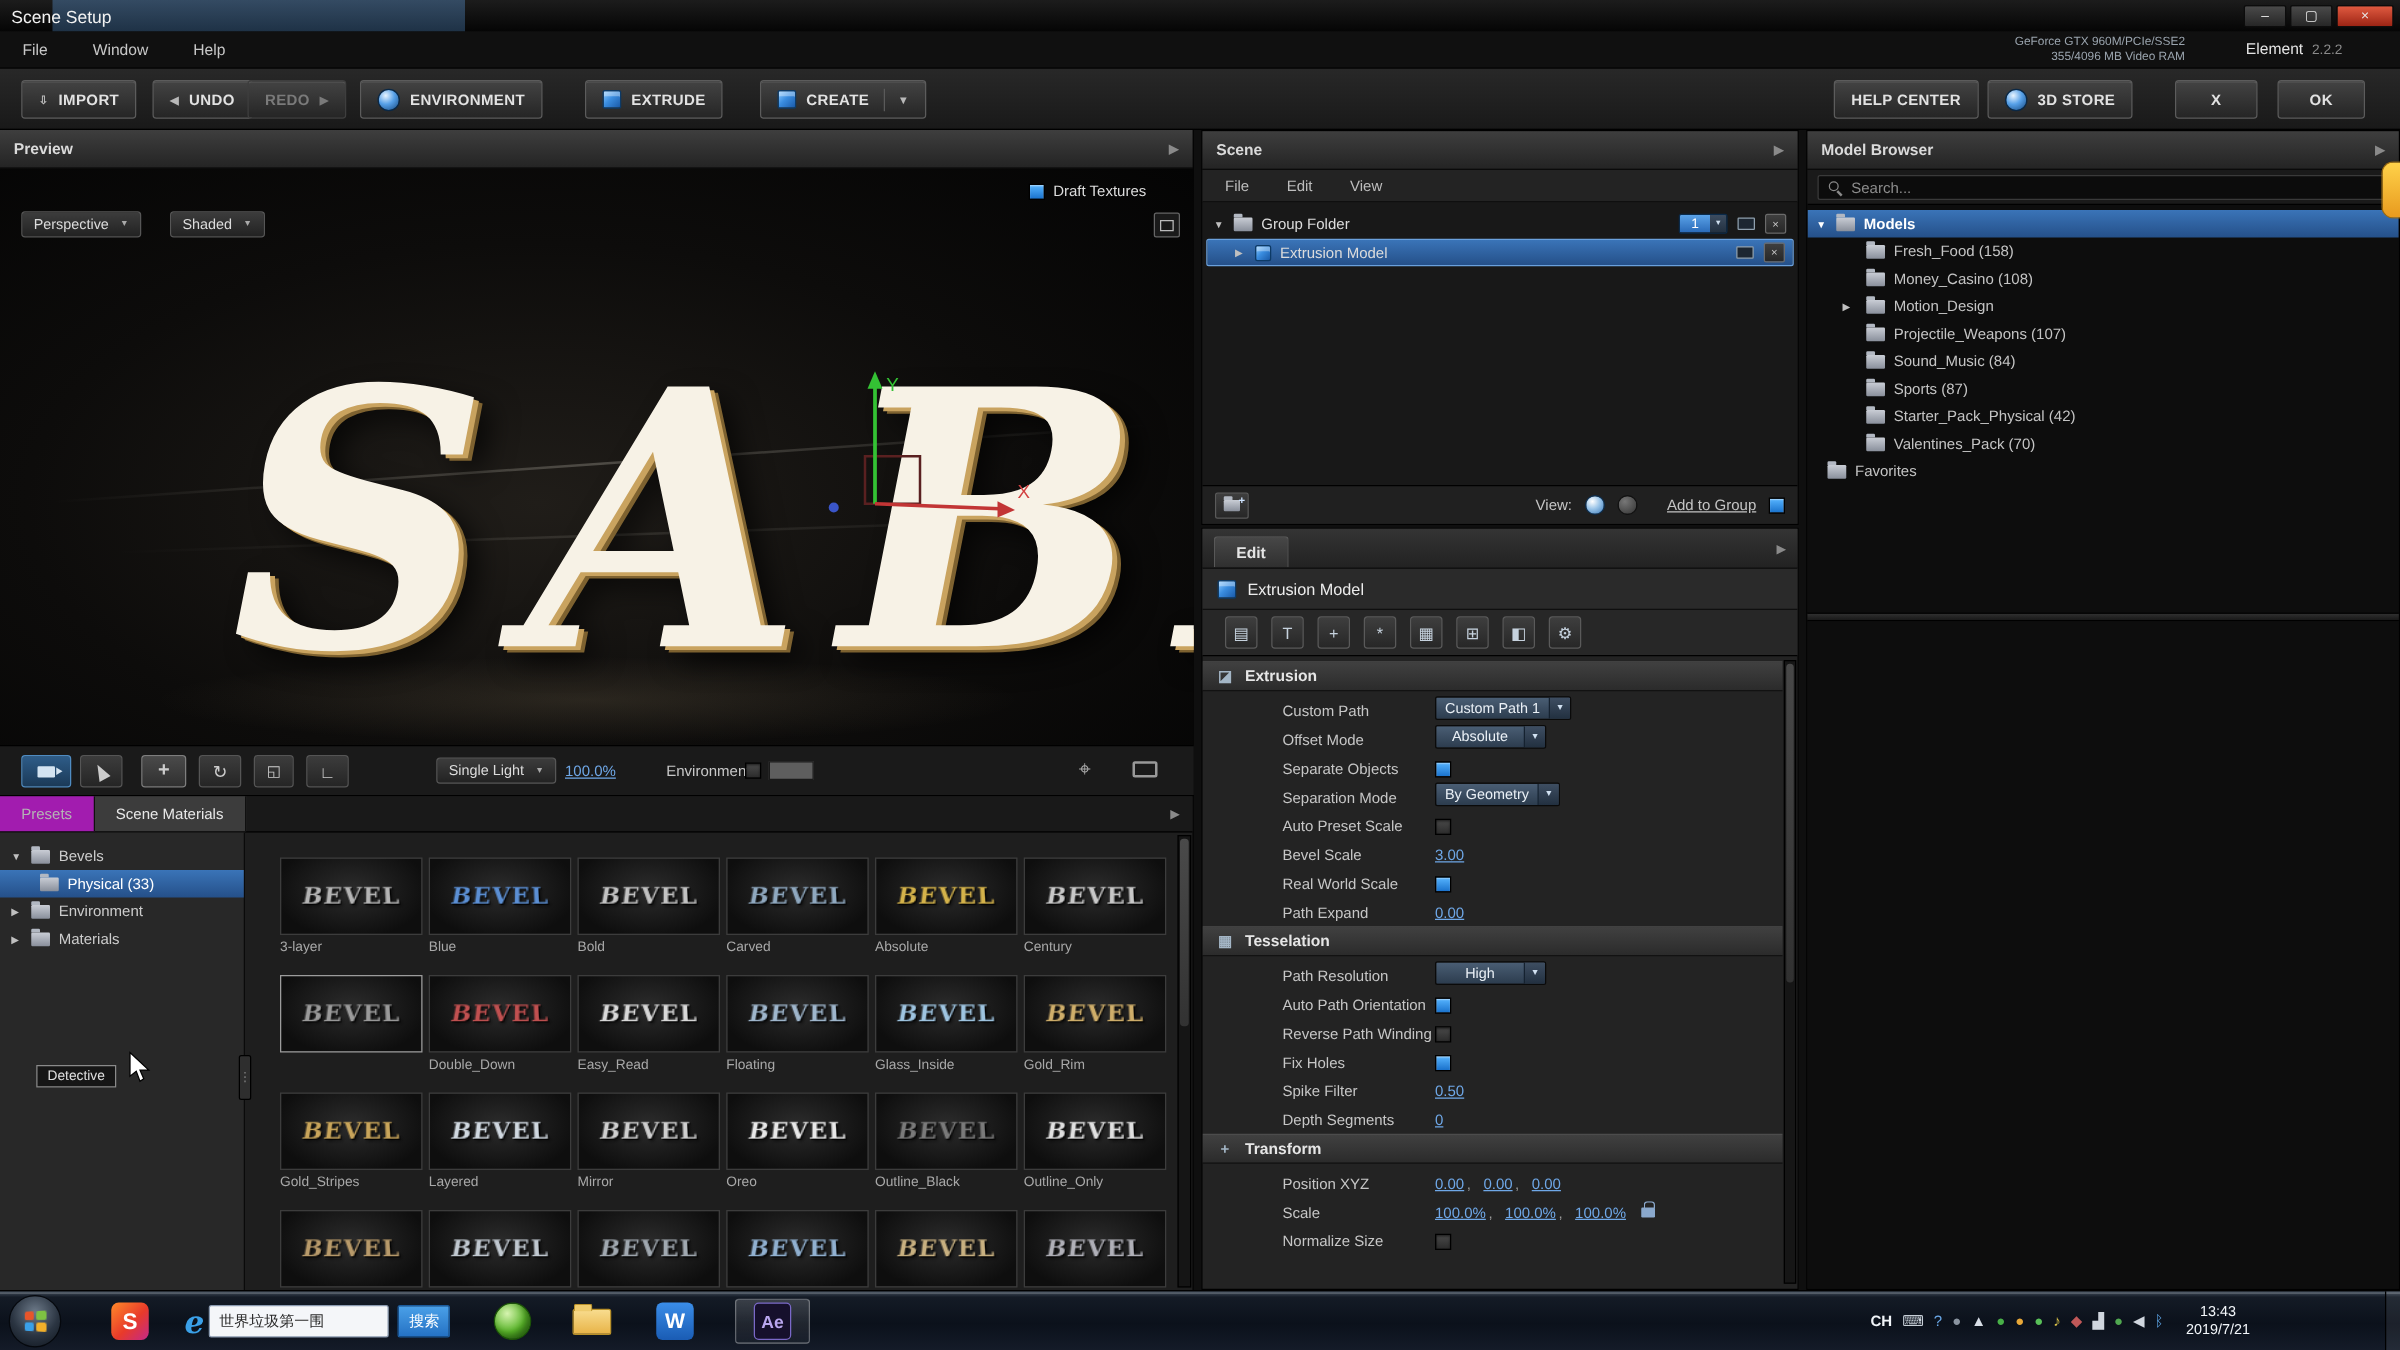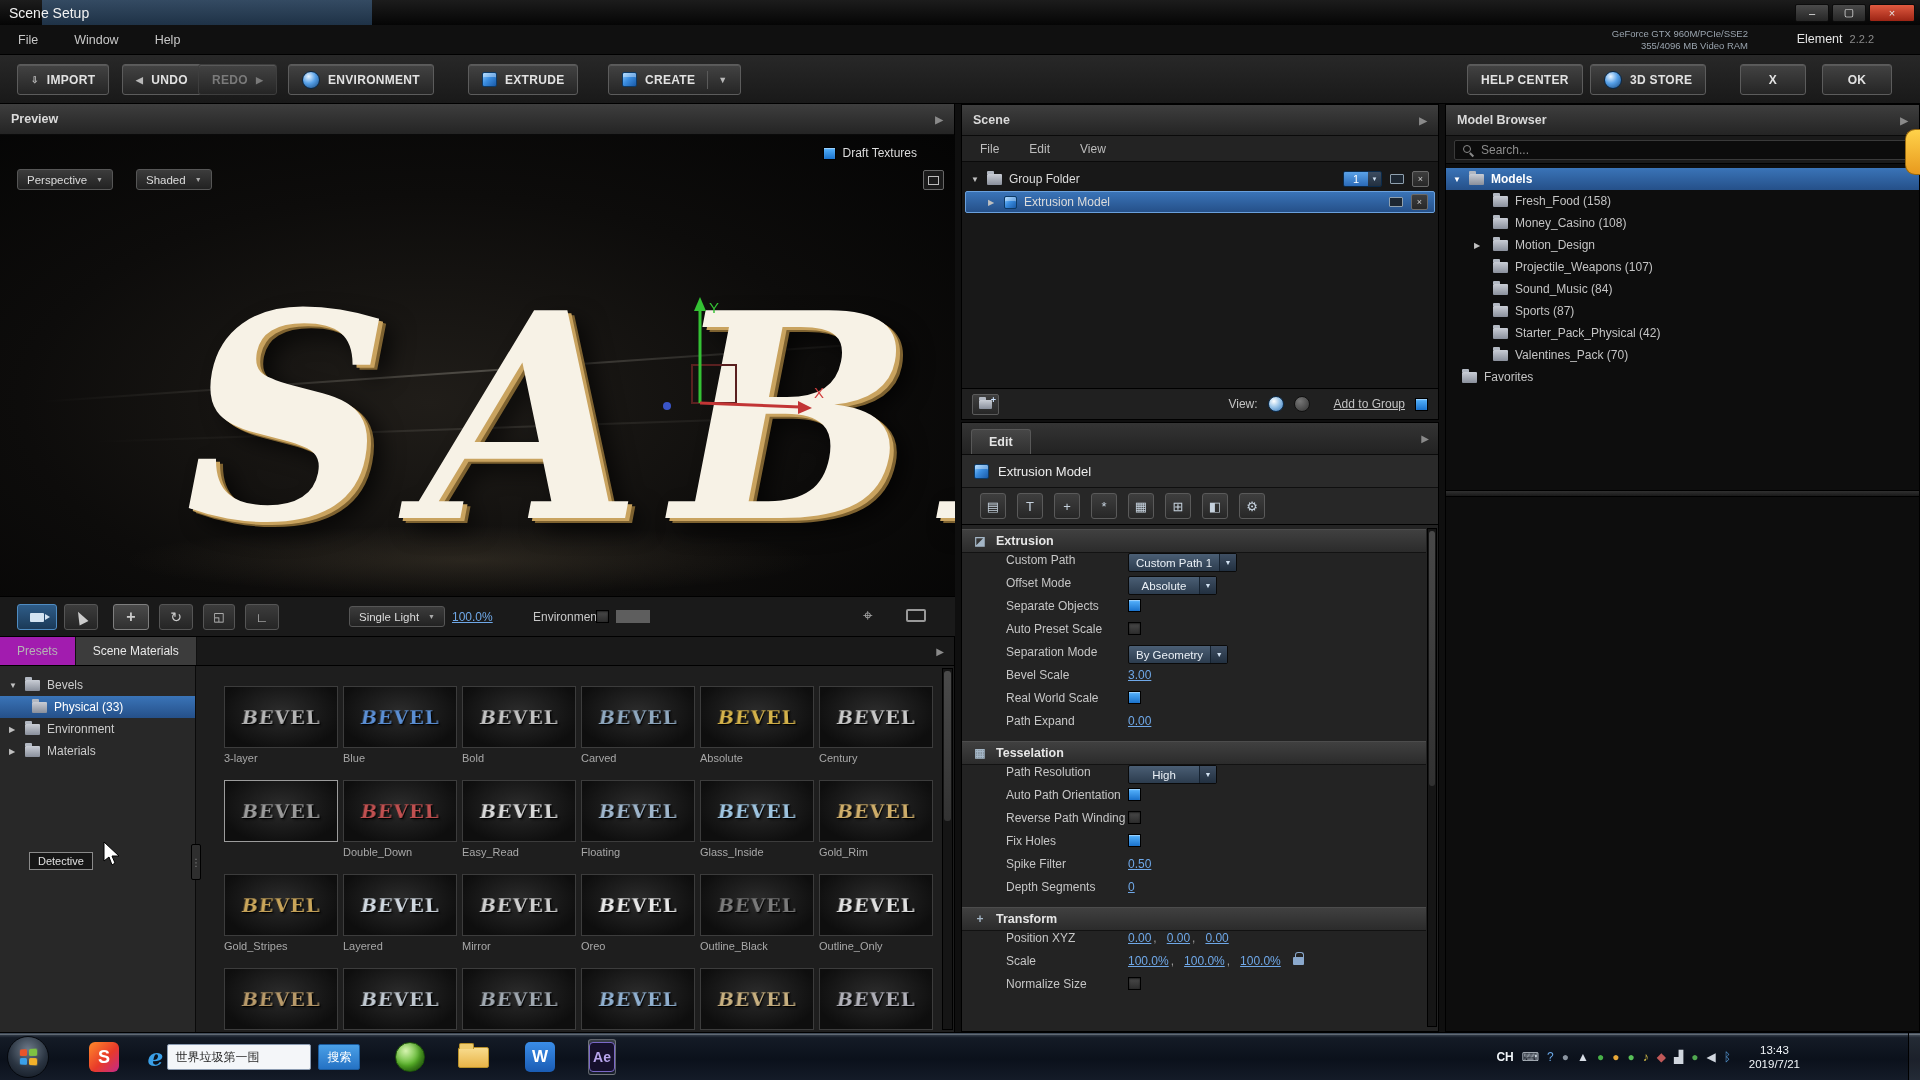--- a/index.html
+++ b/index.html
@@ -107,21 +107,21 @@
 .etab{background:linear-gradient(#474747,#2f2f2f);border:1px solid #585858;border-bottom:none;border-radius:3px 3px 0 0;padding:5px 17px;color:#e4e4e4;font-weight:bold;font-size:12.5px;}
 .ehead .parrow{align-self:center;}
 .emodel{height:34px;background:#2a2a2a;border-top:1px solid #0a0a0a;border-bottom:1px solid #0f0f0f;display:flex;align-items:center;gap:9px;padding:0 12px;color:#ececec;font-size:13px;}
 .emtb{height:37px;background:#272727;border-bottom:1px solid #000;display:flex;align-items:center;gap:11px;padding:0 18px;}
 .emi{width:26px;height:26px;border:1px solid #5a5a5a;border-radius:3px;background:linear-gradient(#3e3e3e,#272727);display:flex;align-items:center;justify-content:center;}
 .emi-g{color:#c6d2de;font-size:13px;}
 .eprops{flex:1;position:relative;overflow:hidden;padding-right:12px;}
 .sec-h{height:24px;margin-top:4px;background:linear-gradient(#404040,#2b2b2b);border-top:1px solid #4c4c4c;border-bottom:1px solid #121212;display:flex;align-items:center;gap:9px;padding:0 11px;}
 .sec-ic{color:#a4b6c6;font-size:12px;width:14px;text-align:center;font-weight:bold;}
 .sec-t{color:#e6e6e6;font-weight:bold;font-size:12.5px;}
-.prow{height:23px;display:flex;align-items:flex-start;padding-left:44px;}
+.prow{height:23px;display:flex;align-items:flex-end;padding-left:44px;margin-left:20px;}
 .plab{width:122px;color:#c6c6c6;font-size:12px;flex:0 0 auto;}
 .pctl{display:flex;align-items:center;}
 .dd{display:inline-flex;height:19px;border:1px solid #0a0a0a;border-radius:2px;overflow:hidden;background:linear-gradient(#4a5e74,#2c3c4e);}
 .ddv{min-width:70px;padding:0 7px;display:flex;align-items:center;justify-content:center;color:#eaf0f6;font-size:11.5px;}
 .ddn .ddv{min-width:48px;}
 .dda2{width:17px;display:flex;align-items:center;justify-content:center;background:linear-gradient(#3e4e62,#223040);border-left:1px solid #152230;color:#d2e2f2;font-size:7px;}
 .cb{display:inline-block;width:13px;height:13px;border:1px solid #000;background:linear-gradient(#4a4a4a,#2c2c2c);box-shadow:inset 0 1px 2px rgba(0,0,0,.6);}
 .cb.on{background:linear-gradient(#56b4ff,#1a72cc);box-shadow:inset 0 1px 1px rgba(255,255,255,.45);}
 .vcomma{color:#9a9a9a;margin:0 10px 0 2px;}
 .lock{position:relative;width:11px;height:8px;background:#8aa8cc;border-radius:1px;margin-left:12px;display:inline-block;}
@@ -602,32 +602,32 @@
             </div>
           </div>
         </div>
         <div class="prow">
           <span class="plab">Separate Objects</span>
           <div class="pctl">
             <span class="cb on"></span>
           </div>
         </div>
         <div class="prow">
-          <span class="plab">Auto Preset Scale</span>
-          <div class="pctl">
-            <span class="cb"></span>
-          </div>
-        </div>
-        <div class="prow">
           <span class="plab">Separation Mode</span>
           <div class="pctl">
             <div class="dd">
               <span class="ddv">By Geometry</span>
               <span class="dda2">▼</span>
             </div>
+          </div>
+        </div>
+        <div class="prow">
+          <span class="plab">Auto Preset Scale</span>
+          <div class="pctl">
+            <span class="cb"></span>
           </div>
         </div>
         <div class="prow">
           <span class="plab">Bevel Scale</span>
           <div class="pctl">
             <span class="vlink">3.00</span>
           </div>
         </div>
         <div class="prow">
           <span class="plab">Real World Scale</span>
@@ -810,21 +810,21 @@
     </div>
     <div class="slot" style="left:390px;width:40px;">
         <span class="greenorb"></span>
       </div>
     <div class="slot" style="left:452px;width:42px;">
         <span class="folder-ico"></span>
       </div>
     <div class="slot" style="left:520px;width:40px;">
         <span class="wps">W</span>
       </div>
-    <div class="slot active" style="left:588px;width:28px;">
+    <div class="slot active" style="left:588px;width:60px;">
         <span class="aeicon">Ae</span>
       </div>
     <div class="tray">
       <span class="tlang">CH</span>
       <span style="display:flex;gap:8px;align-items:center;">
           <span class="tico" style="color: rgb(200, 208, 216);">⌨</span>
           <span class="tico" style="color: rgb(106, 168, 232);">?</span>
           <span class="tico" style="color: rgb(138, 148, 160);">●</span>
           <span class="tico" style="color: rgb(216, 222, 230);">▲</span>
           <span class="tico" style="color: rgb(72, 176, 72);">●</span>

